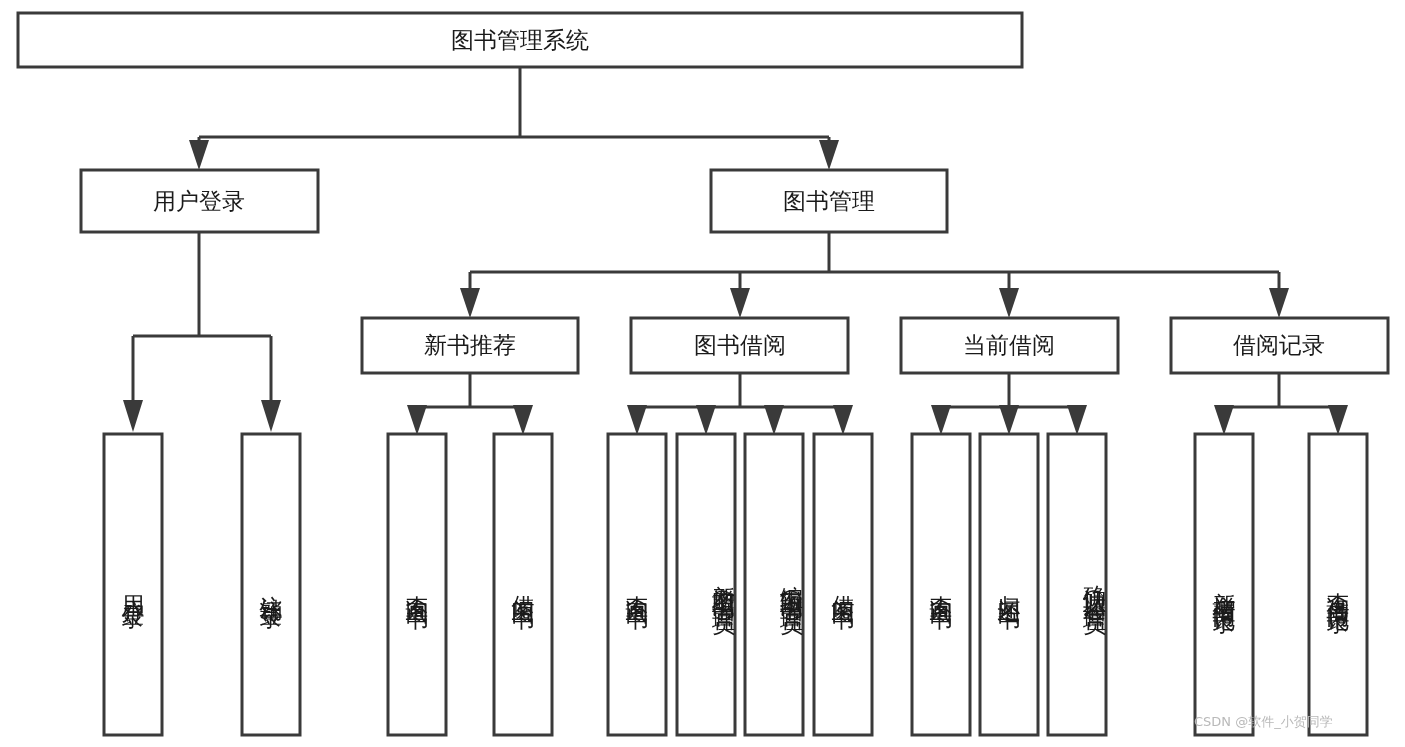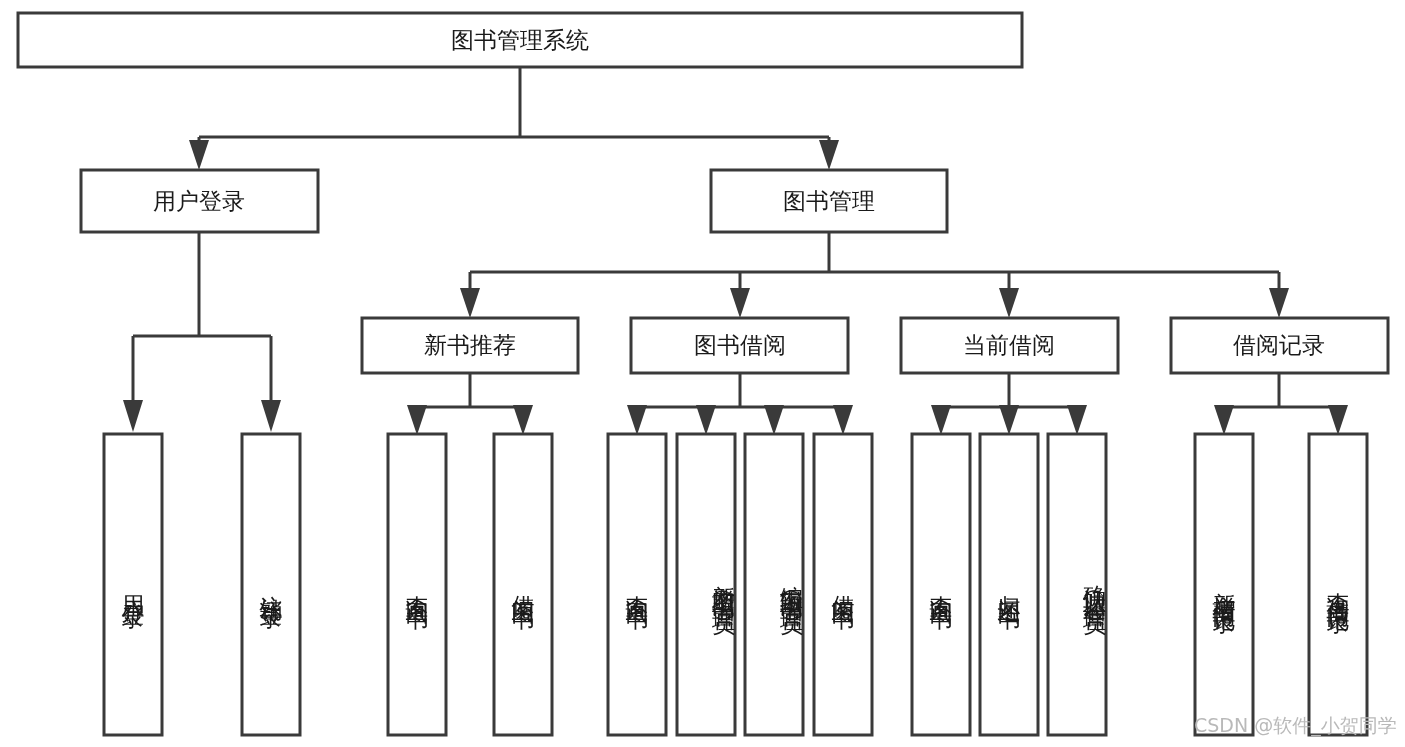--- a/index.html
+++ b/index.html
@@ -58,21 +58,21 @@
     text-orientation: upright;
     letter-spacing: 4px;
     line-height: 1;
     white-space: nowrap;
     text-align: center;
     pointer-events: none;
   }
   .watermark {
     position: absolute;
     font-family: "DejaVu Sans", "Liberation Sans", sans-serif;
-    font-size: 19px;
+    font-size: 13px;
     color: #b9b9b9;
     white-space: nowrap;
   }
 </style>
 </head>
 <body>
 
 <div id="diagram-root">
 
   <svg class="flow" viewBox="0 0 1405 747">

